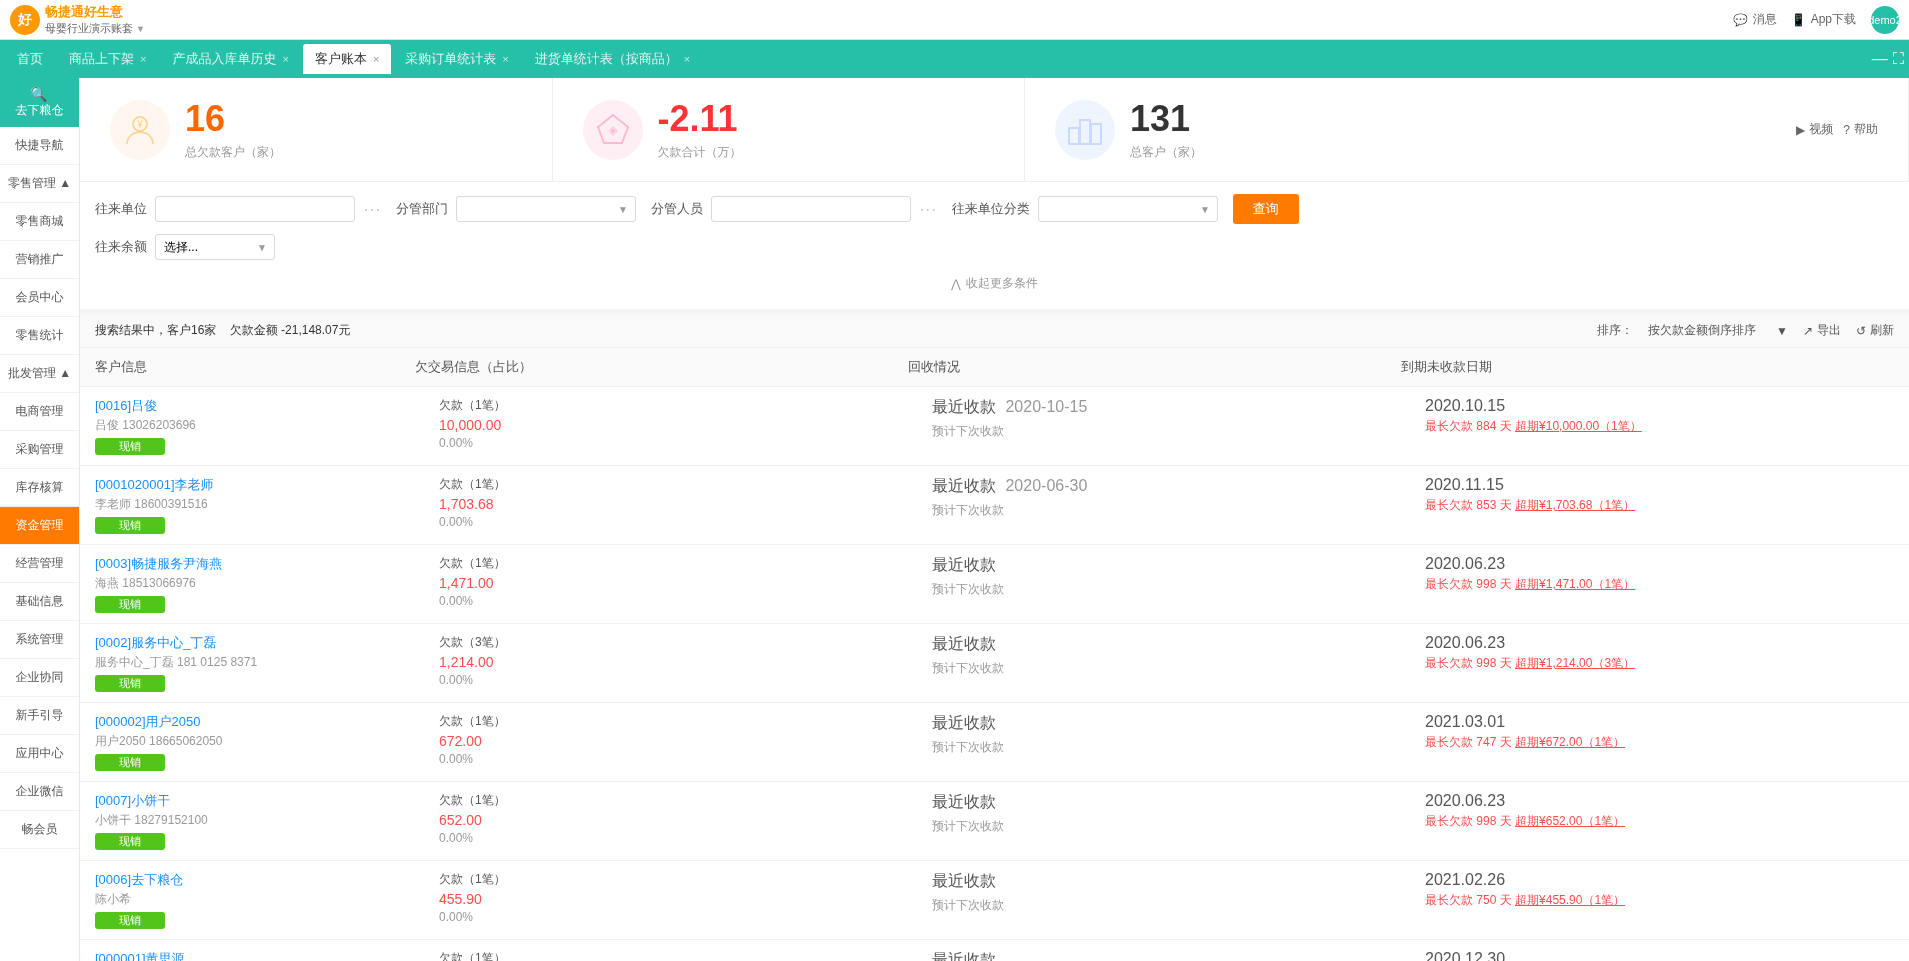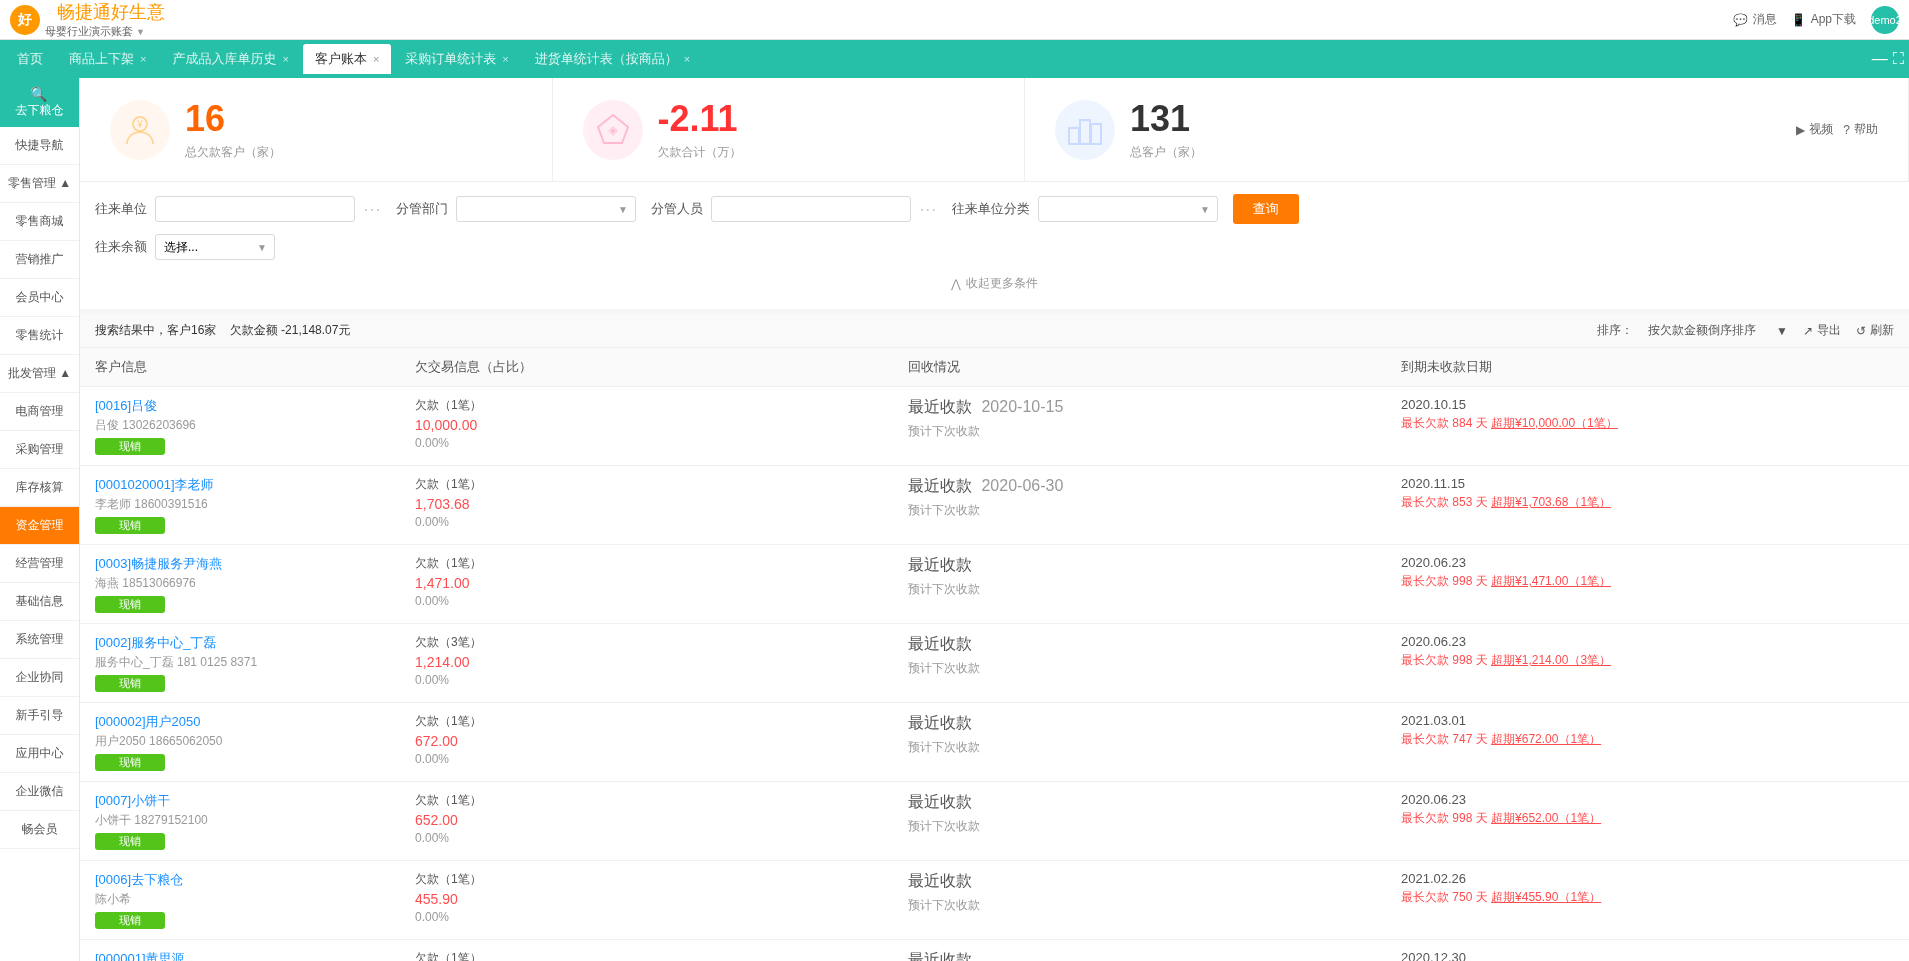--- a/index.html
+++ b/index.html
@@ -3,21 +3,21 @@
   <meta charset="utf-8">
   <style>
     * { box-sizing: border-box; margin: 0; padding: 0; }
     body { font-family: 'Microsoft YaHei', Arial, sans-serif; font-size: 13px; background: #f5f5f5; color: #333; }
     
     
     .top-bar { display: flex; align-items: center; background: #fff; height: 40px; border-bottom: 1px solid #e0e0e0; padding: 0 10px; justify-content: space-between; }
     .top-bar-left { display: flex; align-items: center; gap: 10px; }
     .logo-area { display: flex; align-items: center; gap: 5px; }
     .logo-icon { width: 30px; height: 30px; background: #f90; border-radius: 50%; display: flex; align-items: center; justify-content: center; color: white; font-size: 14px; font-weight: bold; }
-    .app-name { color: #f90; font-size: 18px; font-weight: normal; margin-left: 12px; }
+    .app-name { color: #f90; font-size: 13px; font-weight: bold; }
     .top-bar-right { display: flex; align-items: center; gap: 15px; }
     .top-bar-action { display: flex; align-items: center; gap: 4px; color: #666; font-size: 12px; cursor: pointer; }
     .avatar { width: 28px; height: 28px; border-radius: 50%; background: #26bfa8; display: flex; align-items: center; justify-content: center; color: white; font-size: 11px; }
 
     
     .tab-bar { display: flex; align-items: center; background: #26bfa8; height: 38px; padding: 0 5px; overflow: hidden; }
     .tab { display: flex; align-items: center; padding: 0 12px; height: 30px; color: rgba(255,255,255,0.85); font-size: 13px; cursor: pointer; white-space: nowrap; border-radius: 3px 3px 0 0; margin-right: 2px; }
     .tab.active { background: #fff; color: #333; border-radius: 3px 3px 0 0; }
     .tab-close { margin-left: 6px; font-size: 11px; color: rgba(255,255,255,0.7); cursor: pointer; }
     .tab.active .tab-close { color: #999; }
@@ -67,32 +67,32 @@
     .results-info { color: #333; }
     .results-info span { color: #333; }
     .results-actions { display: flex; align-items: center; gap: 15px; color: #555; }
     .sort-btn { display: flex; align-items: center; gap: 20px; cursor: pointer; }
     .action-btn { display: flex; align-items: center; gap: 4px; cursor: pointer; color: #555; }
     .refresh-btn { cursor: pointer; color: #555; }
 
     
     .table-wrap { background: #fff; }
     .table-header { display: grid; grid-template-columns: 320px 1fr 1fr 1fr; padding: 10px 15px; background: #fafafa; border-bottom: 1px solid #eee; font-size: 13px; color: #555; font-weight: 500; }
-    .table-row { display: grid; grid-template-columns: 320px 1fr 1fr 1fr; padding: 10px 15px; border-bottom: 1px solid #f0f0f0; align-items: start; }
+    .table-row { display: grid; grid-template-columns: 320px 1fr 1fr 1fr; padding: 10px 15px; border-bottom: 1px solid #f0f0f0; align-items: start; gap: 24px; }
     .customer-name { color: #1890ff; font-size: 13px; cursor: pointer; }
     .customer-sub { color: #999; font-size: 12px; margin-top: 2px; }
     .badge { display: inline-block; padding: 1px 24px; border-radius: 3px; font-size: 11px; color: white; margin-top: 4px; }
     .badge.green { background: #52c41a; }
     .debt-count { color: #555; font-size: 12px; }
     .debt-amount { color: #ff4d4f; font-size: 14px; font-weight: 500; margin-top: 3px; }
     .debt-percent { color: #999; font-size: 12px; margin-top: 3px; }
     .collect-info { font-size: 16px; color: #555; }
     .collect-date { color: #999; margin-left: 5px; }
     .collect-next { color: #999; font-size: 12px; margin-top: 5px; }
-    .due-date { font-size: 13px; color: #555; }
+    .due-date { font-size: 16px; color: #555; }
     .overdue-info { color: #ff4d4f; font-size: 12px; margin-top: 3px; cursor: pointer; }
     .overdue-link { color: #ff4d4f; text-decoration: underline; cursor: pointer; }
 
     .scrollbar-area { max-height: calc(100vh - 330px); overflow-y: auto; }
     .scrollbar-area::-webkit-scrollbar { width: 6px; }
     .scrollbar-area::-webkit-scrollbar-thumb { background: #ccc; border-radius: 3px; }
   </style>
 </head>
 <body>
 

